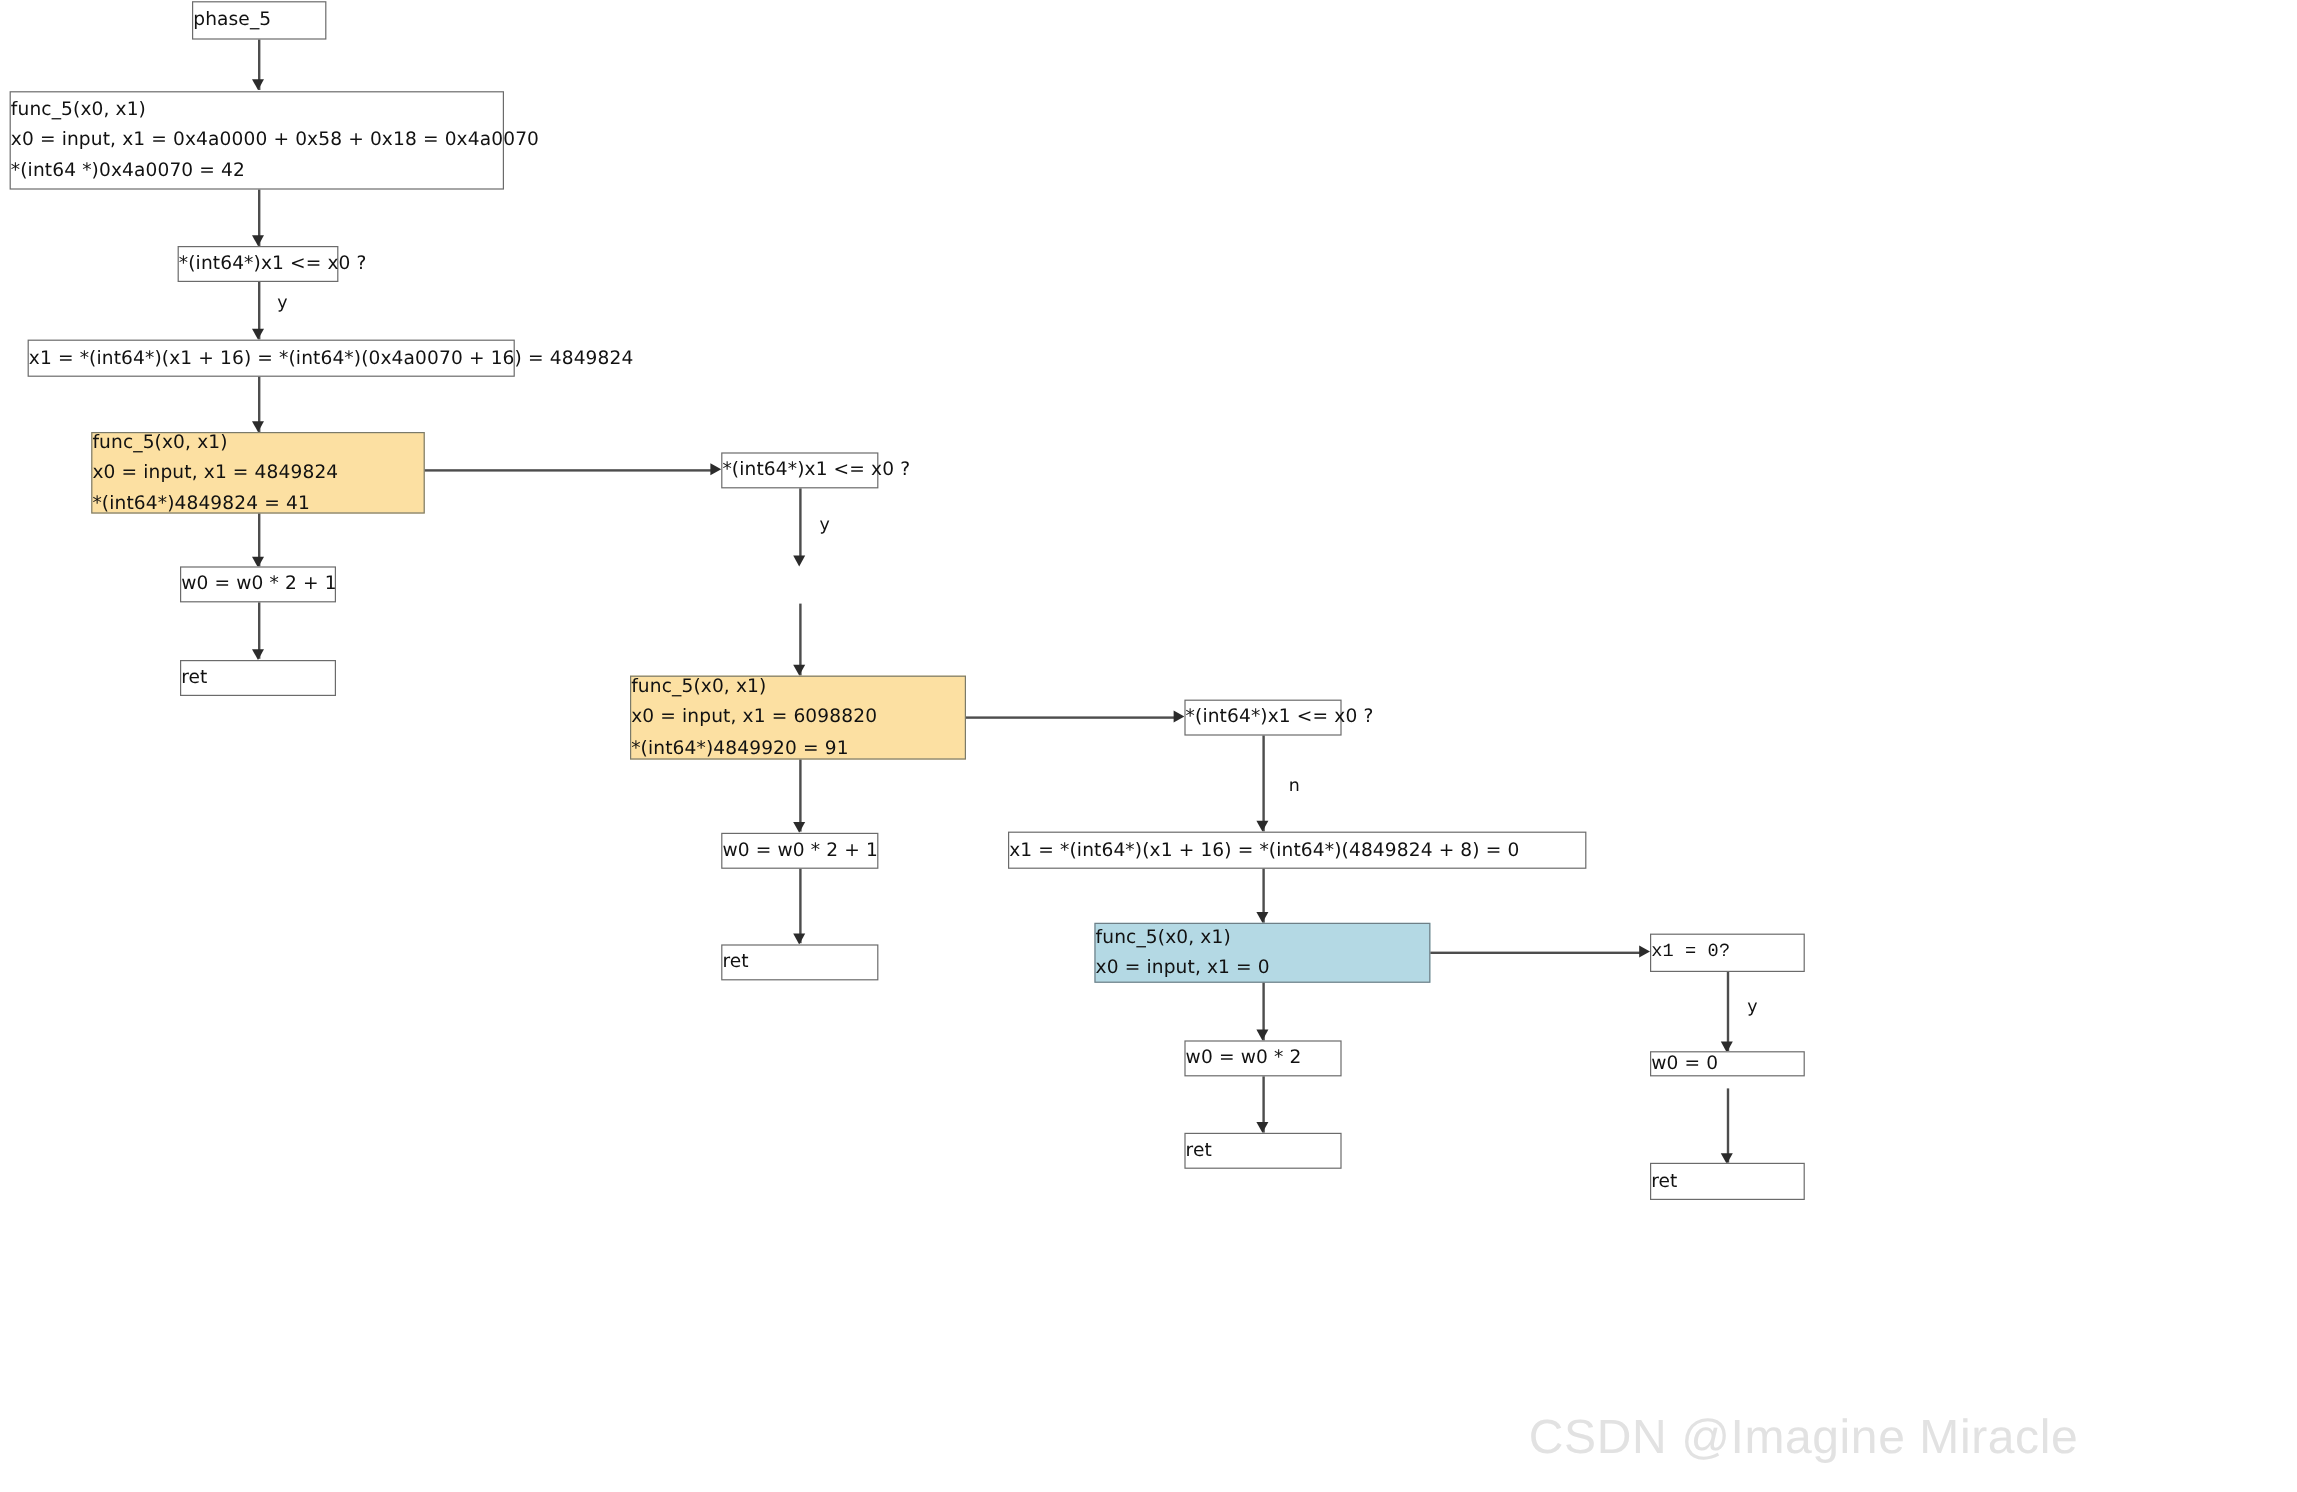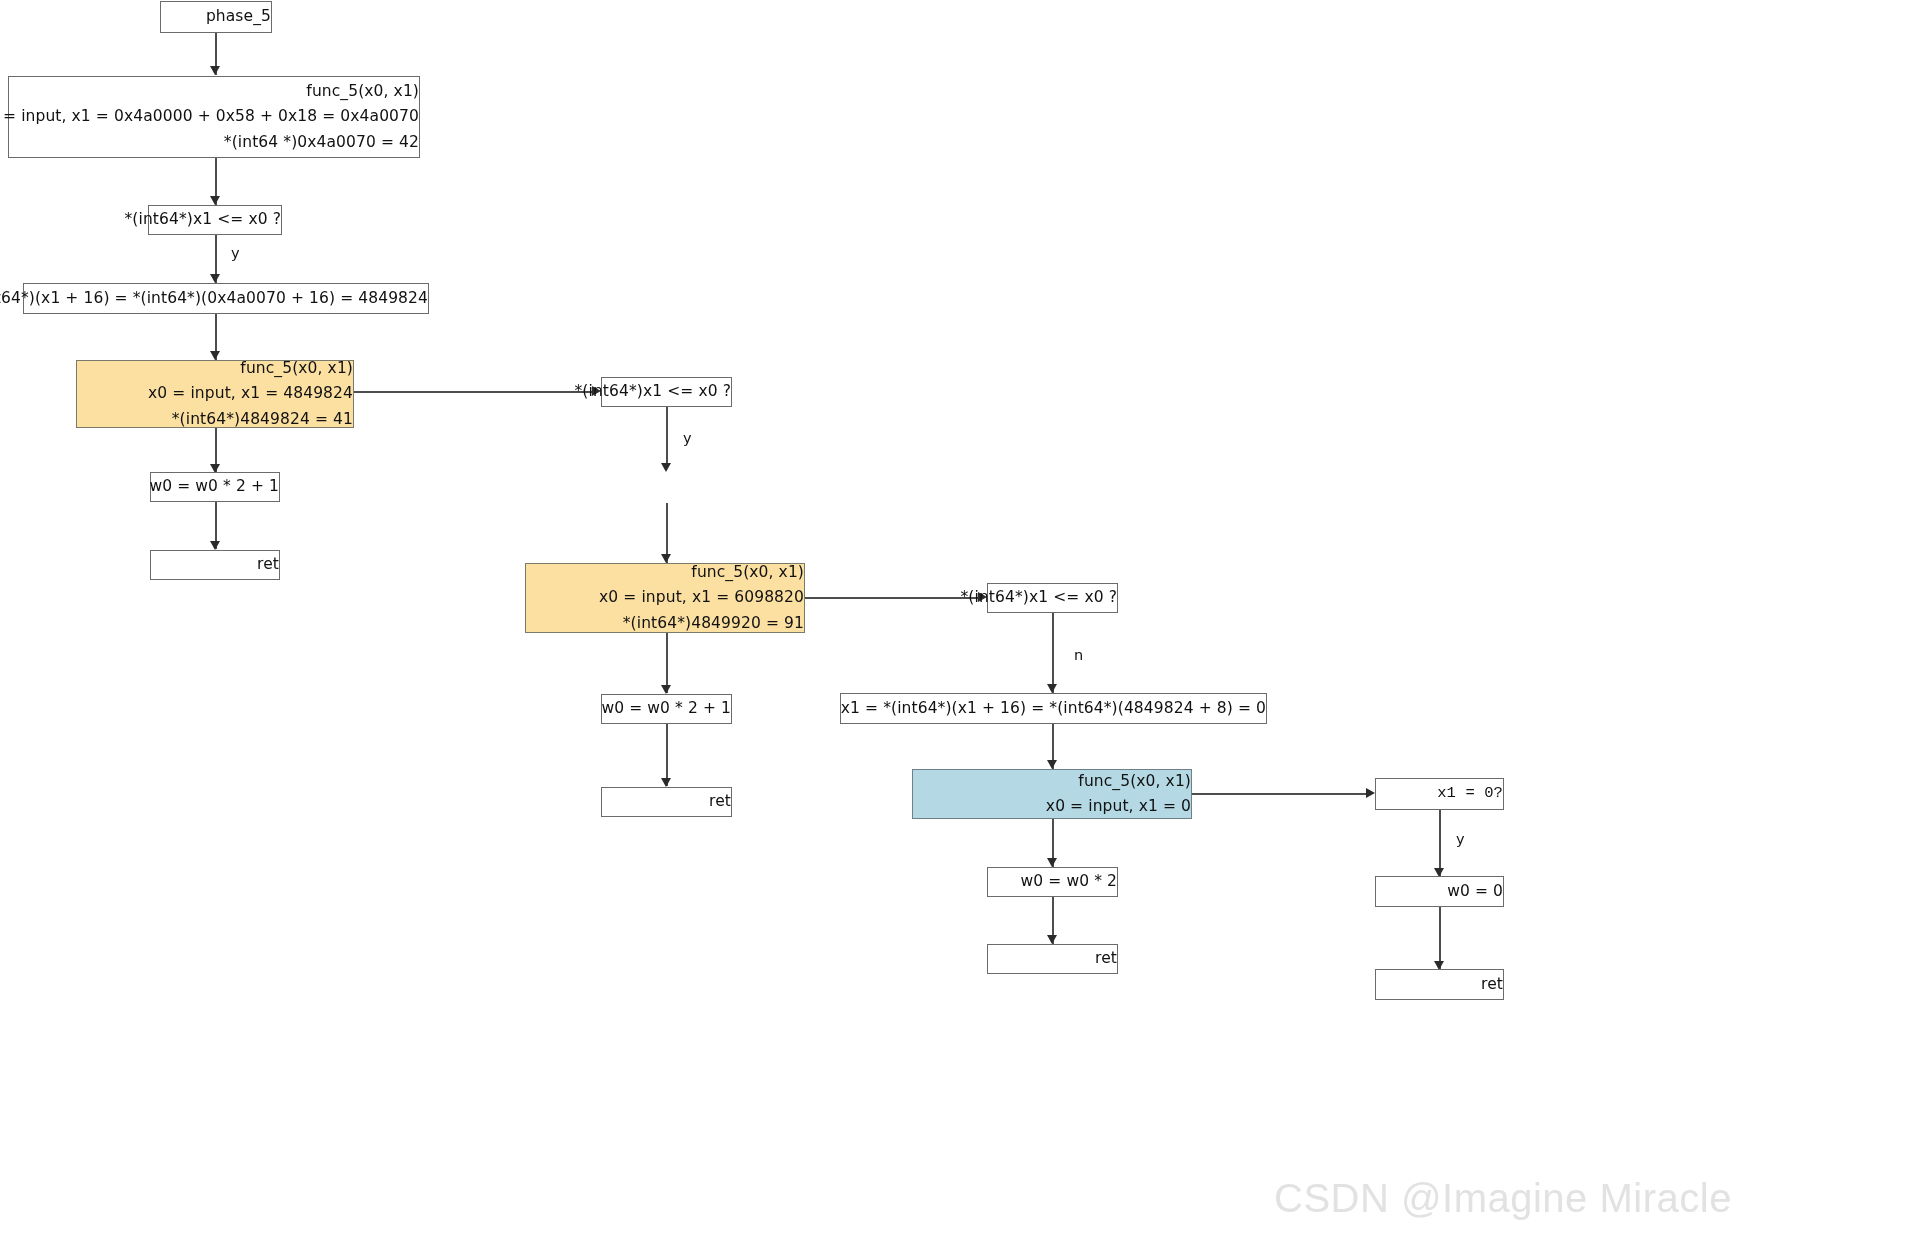--- a/index.html
+++ b/index.html
@@ -16,21 +16,21 @@
     overflow: hidden;
   }
   .node {
     position: absolute;
     box-sizing: border-box;
     border: 1.5px solid #6b6b6b;
     background: #ffffff;
     color: #111111;
     display: flex;
     flex-direction: column;
-    align-items: flex-end;
+    align-items: flex-start;
     justify-content: center;
     text-align: center;
     font-size: 15.5px;
     line-height: 1.62;
     white-space: nowrap;
     letter-spacing: 0.1px;
   }
   .node .line { display: block; }
   .node.fill-orange { background: #fce0a2; border-color: #7a7a6a; }
   .node.fill-blue   { background: #b4d9e4; border-color: #6f7f86; }
@@ -167,21 +167,21 @@
   <div class="arrow-right" style="left:978px; top:592px;"></div>
 
   <div class="node" style="left:987px; top:583px; width:131px; height:30px;">
     <span class="line">*(int64*)x1 &lt;= x0 ?</span>
   </div>
 
   <div class="edge-v" style="left:1052px; top:613px; height:80px;"></div>
   <div class="arrow-down" style="left:1047px; top:684px;"></div>
   <div class="edge-label" style="left:1074px; top:647px;">n</div>
 
-  <div class="node" style="left:840px; top:693px; width:427px; height:31px;">
+  <div class="node" style="left:840px; top:693px; width:482px; height:31px;">
     <span class="line">x1 = *(int64*)(x1 + 16) = *(int64*)(4849824 + 8) = 0</span>
   </div>
 
   <div class="edge-v" style="left:1052px; top:724px; height:45px;"></div>
   <div class="arrow-down" style="left:1047px; top:760px;"></div>
 
   <div class="node fill-blue" style="left:912px; top:769px; width:280px; height:50px;">
     <span class="line">func_5(x0, x1)</span>
     <span class="line">x0 = input, x1 = 0</span>
   </div>
@@ -204,21 +204,21 @@
   <div class="arrow-right" style="left:1366px; top:788px;"></div>
 
   <div class="node" style="left:1375px; top:778px; width:129px; height:32px;font-family:Liberation Mono, monospace;">
     <span class="line">x1 = 0?</span>
   </div>
 
   <div class="edge-v" style="left:1439px; top:810px; height:66px;"></div>
   <div class="arrow-down" style="left:1434px; top:868px;"></div>
   <div class="edge-label" style="left:1456px; top:831px;">y</div>
 
-  <div class="node" style="left:1375px; top:876px; width:129px; height:31px;">
+  <div class="node" style="left:1375px; top:876px; width:129px; height:21px;">
     <span class="line">w0 = 0</span>
   </div>
 
   <div class="edge-v" style="left:1439px; top:907px; height:62px;"></div>
   <div class="arrow-down" style="left:1434px; top:961px;"></div>
 
   <div class="node" style="left:1375px; top:969px; width:129px; height:31px;">
     <span class="line">ret</span>
   </div>
 

